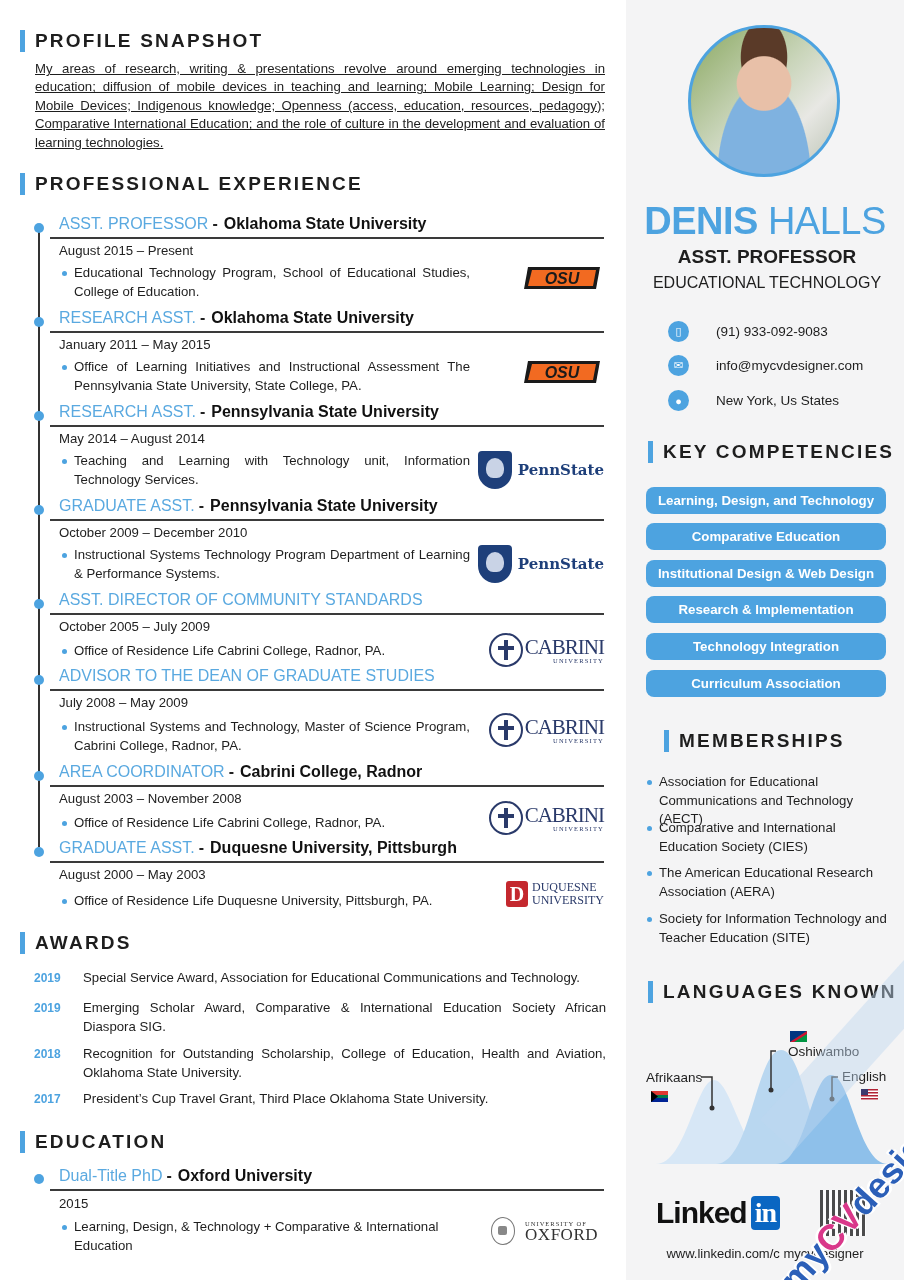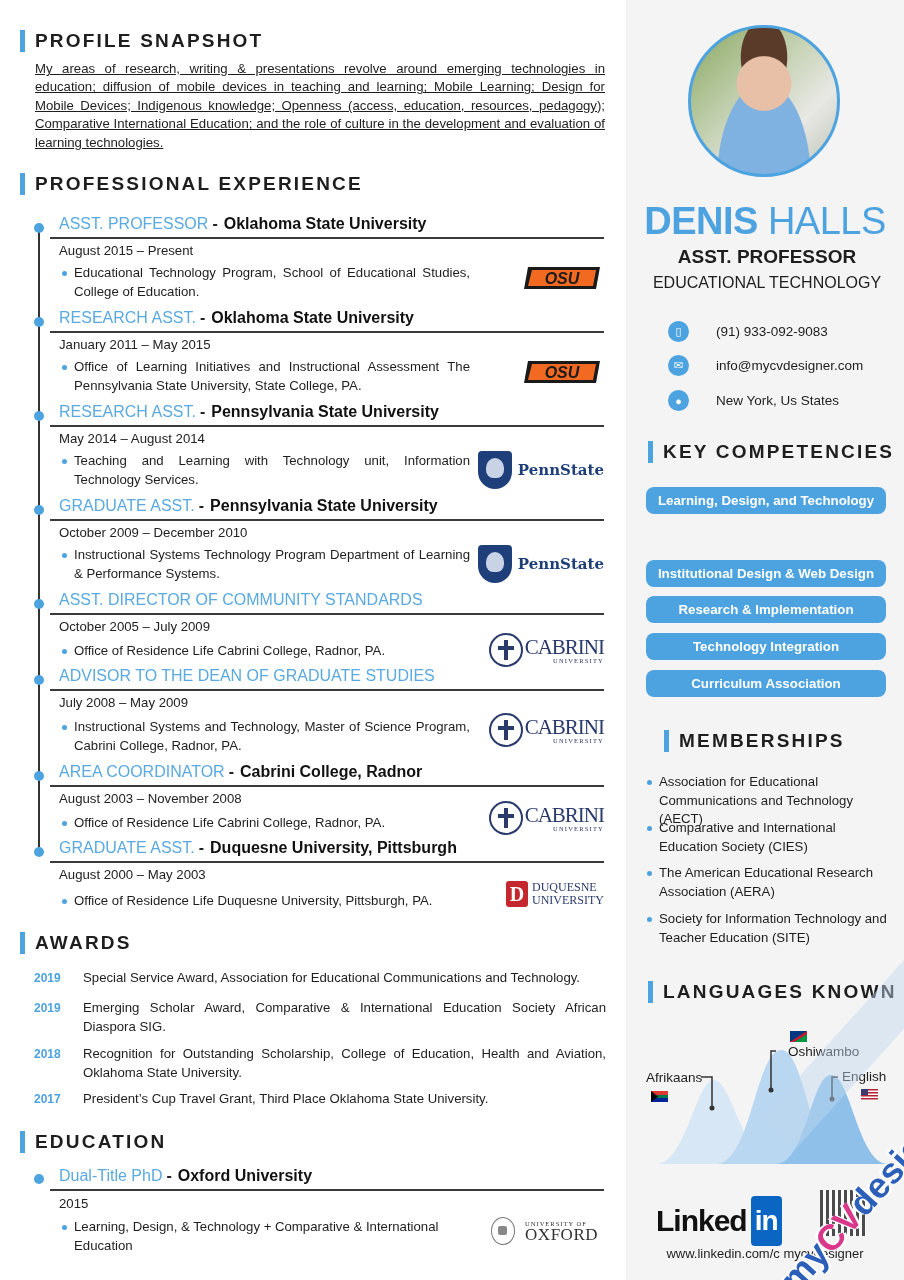--- a/index.html
+++ b/index.html
@@ -73,21 +73,21 @@
 
   .pill { position: absolute; left: 646px; width: 240px; height: 27px; background: #4da3e0; border-radius: 8px; color: #ffffff; font-weight: 700; font-size: 13.3px; display: flex; align-items: center; justify-content: center; }
 
   .member { position: absolute; left: 659px; width: 230px; font-size: 13.2px; line-height: 18.5px; color: #1e1e1e; }
   .member::before { content: ""; position: absolute; left: -12px; top: 7px; width: 5px; height: 5px; border-radius: 50%; background: #4da3e0; }
 
   .lang-label { position: absolute; font-size: 13.5px; color: #1e1e1e; }
   .flag { position: absolute; width: 17px; height: 11px; }
 
   .linkedin { position: absolute; left: 656px; top: 1196px; display: flex; align-items: center; font-weight: 700; font-size: 30px; color: #111; letter-spacing: -1px; }
-  .linkedin .in { background: #0a66c2; color: #fff; border-radius: 4px; padding: 8px 4px; margin-left: 4px; font-size: 28px; line-height: 34px; }
+  .linkedin .in { background: #0a66c2; color: #fff; border-radius: 4px; padding: 0 4px; margin-left: 4px; font-size: 28px; line-height: 34px; font-family: Liberation Serif, serif; }
   .qr { position: absolute; left: 820px; top: 1190px; width: 46px; height: 46px;
     background: repeating-linear-gradient(90deg, #222 0 3px, #fff 3px 6px), #fff; opacity: 0.8; }
   .li-url { position: absolute; left: 626px; top: 1246px; width: 278px; text-align: center; font-size: 13px; color: #1e1e1e; }
   .watermark { position: absolute; left: 730px; top: 1200px; transform: rotate(-48deg); transform-origin: left top; font-weight: 700; font-size: 36px; color: #2b5fb8; white-space: nowrap; text-shadow: 2px 2px 0 #fff, -2px -2px 0 #fff; }
   .watermark .c { color: #d9378a; }
   .wm-band { position: absolute; left: 760px; top: 1120px; width: 240px; height: 46px; background: rgba(190,215,240,0.45); transform: rotate(-48deg); transform-origin: left top; }
 </style>
 </head>
 <body>
 
@@ -300,20 +300,21 @@
   <div class="contact" style="top:390px;">
     <span class="ic">●</span>
     <span>New York, Us States</span>
   </div>
 
   <div class="sec-title" style="left:648px;top:441px;">
     <span class="bar"></span>
     <span>KEY COMPETENCIES</span>
   </div>
   <div class="pill" style="top:487px;">Learning, Design, and Technology</div>
+  <div class="pill" style="top:523px;">Comparative Education</div>
   <div class="pill" style="top:560px;">Institutional Design &amp; Web Design</div>
   <div class="pill" style="top:596px;">Research &amp; Implementation</div>
   <div class="pill" style="top:633px;">Technology Integration</div>
   <div class="pill" style="top:670px;">Curriculum Association</div>
 
   <div class="sec-title" style="left:664px;top:730px;">
     <span class="bar"></span>
     <span>MEMBERSHIPS</span>
   </div>
   <div class="member" style="top:773px;">Association for Educational Communications and Technology (AECT)</div>

